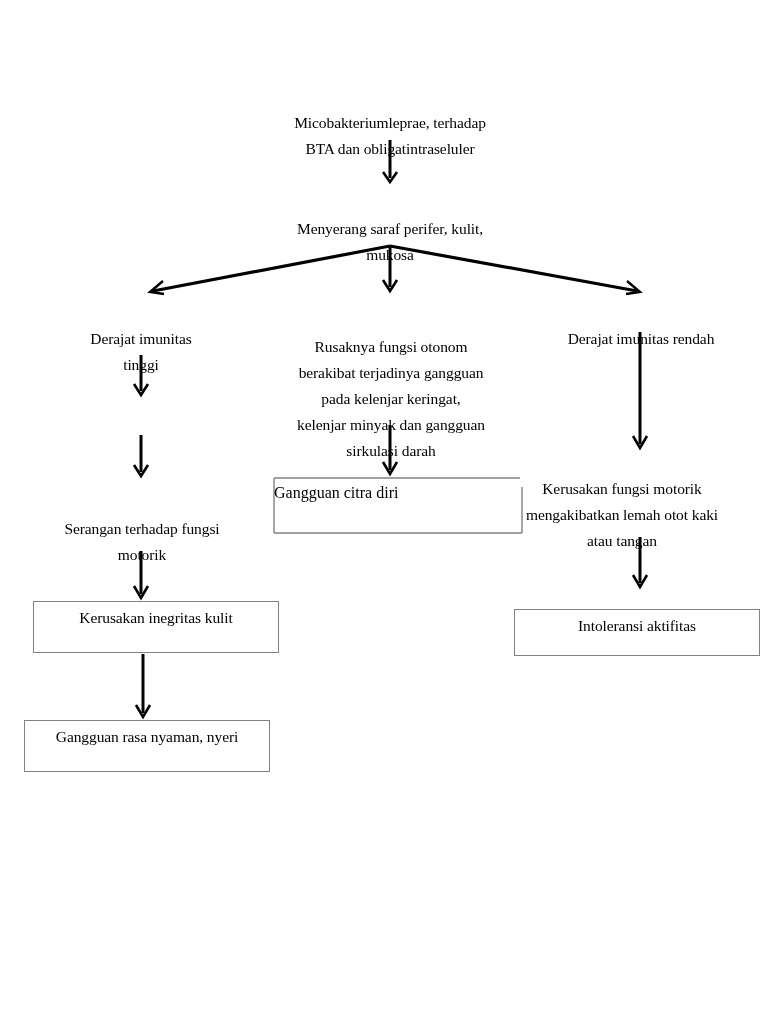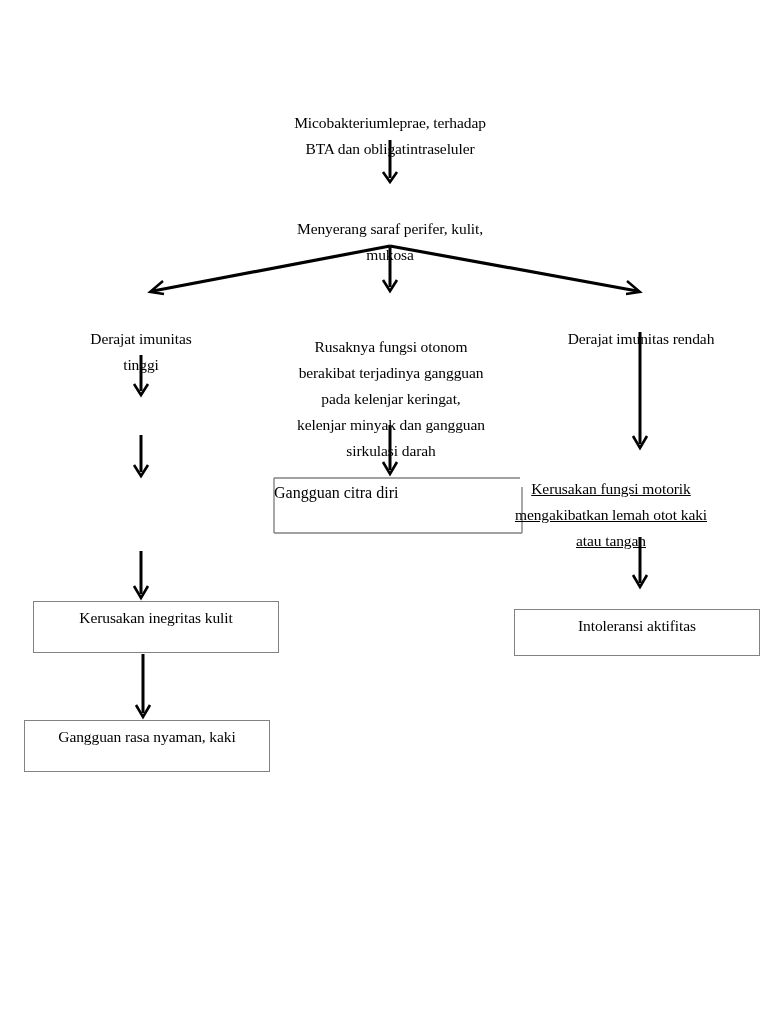--- a/index.html
+++ b/index.html
@@ -145,36 +145,40 @@
 pada kelenjar keringat,
 kelenjar minyak dan gangguan
 sirkulasi darah</span>
   </div>
 
   <div class="node-text" style="left:527px; top:300px; width:228px;text-align:center;">
     <span>Derajat imunitas rendah</span>
   </div>
 
 
+  <div class="node-text" style="left:30px; top:490px; width:224px;">
+    <span>Serangan terhadap fungsi
+motorik</span>
+  </div>
 
-  <div class="node-text" style="left:486px; top:450px; width:250px;text-decoration:underline;">
+  <div class="node-text" style="left:497px; top:450px; width:250px;">
     <span>Kerusakan fungsi motorik
 mengakibatkan lemah otot kaki
 atau tangan</span>
   </div>
 
   <div class="skew-box" style="left:274px; top:478px; width:280px; height:56px;margin-top:6px;">
     <div class="box-label" style="top:7px;">Gangguan citra diri</div>
   </div>
 
   <div class="node-box" style="left:20px; top:601px; width:246px; height:52px;margin-left:13px;">
     <div class="box-label">Kerusakan inegritas kulit</div>
   </div>
 
   <div class="node-box" style="left:24px; top:720px; width:246px; height:52px;">
-    <div class="box-label">Gangguan rasa nyaman, kaki</div>
+    <div class="box-label">Gangguan rasa nyaman, nyeri</div>
   </div>
 
   <div class="node-box" style="left:514px; top:589px; width:246px; height:47px;margin-top:20px;">
     <div class="box-label">Intoleransi aktifitas</div>
   </div>
 
 </div>
 
 </body></html>

